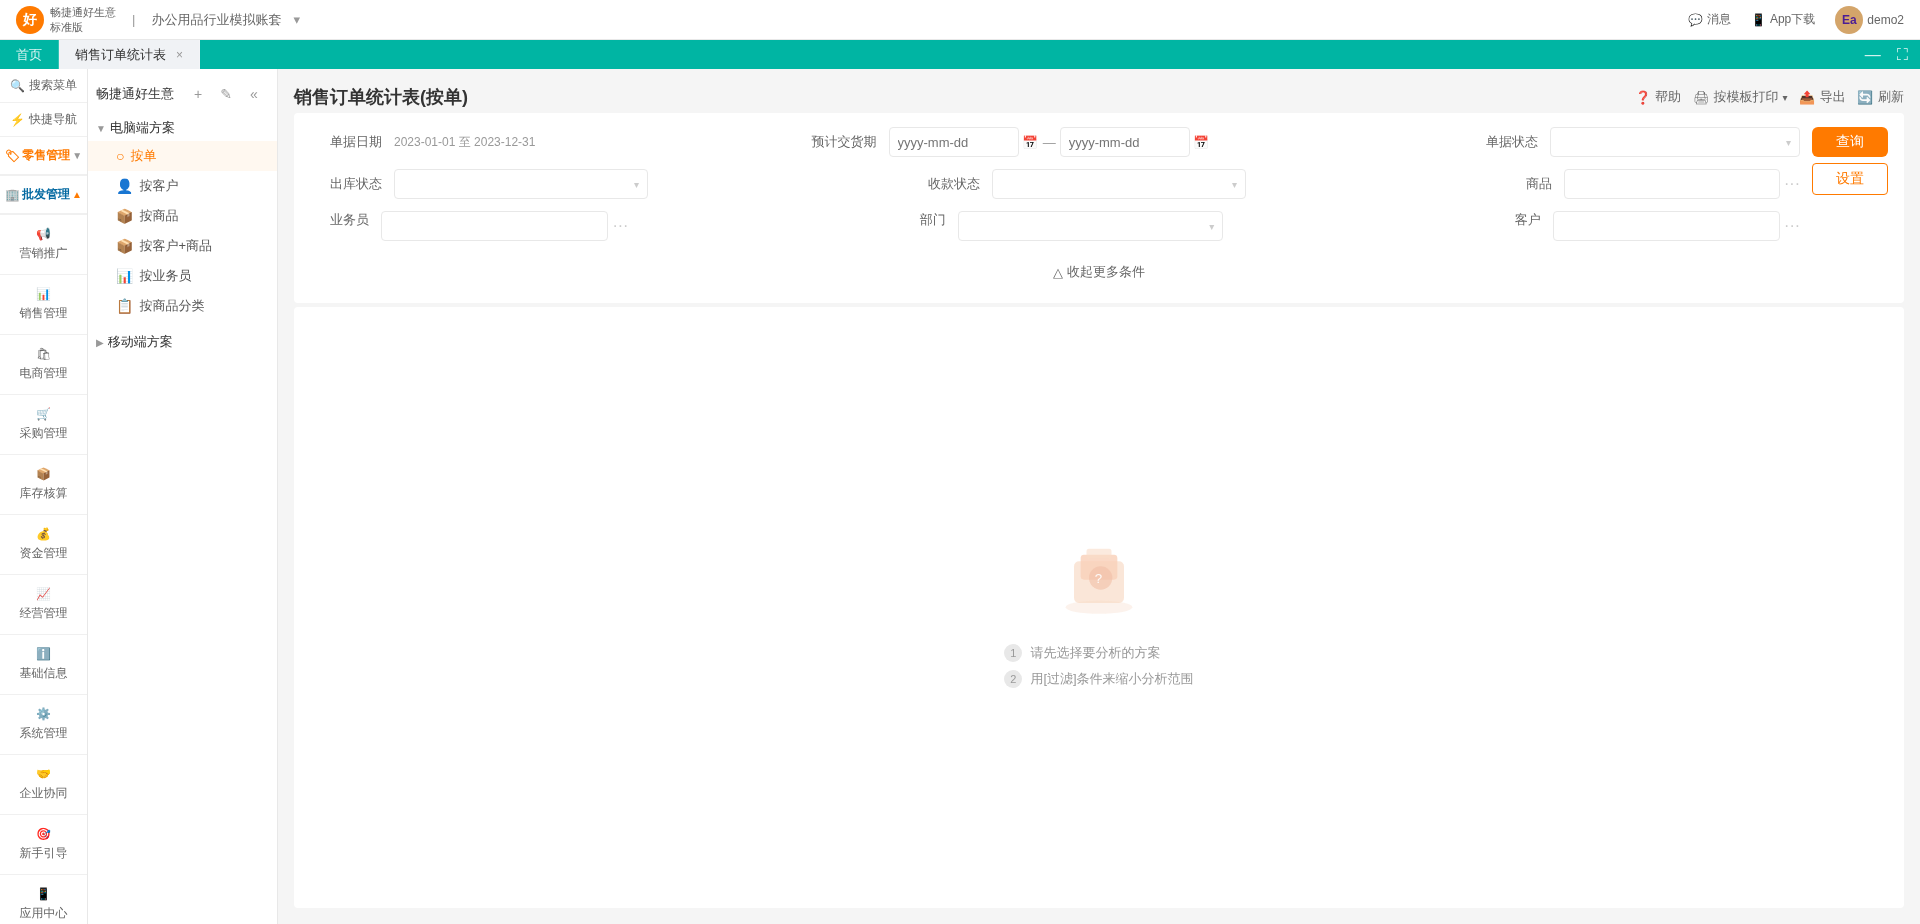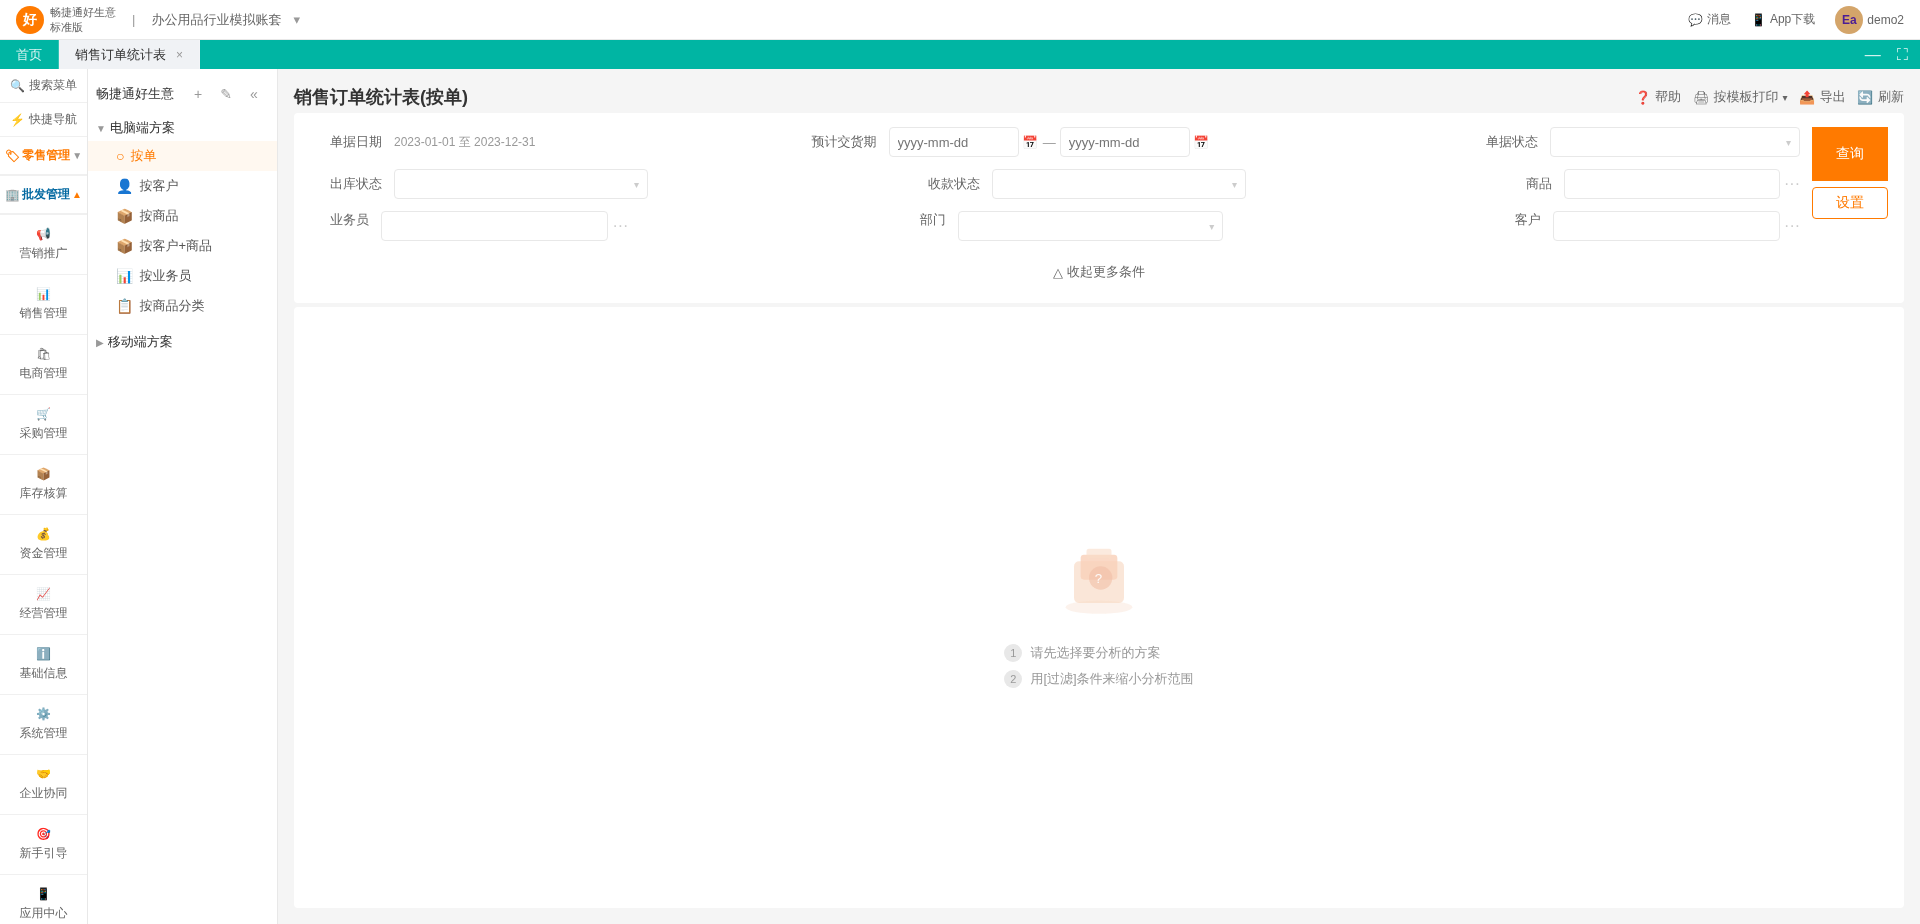--- a/index.html
+++ b/index.html
@@ -74,21 +74,21 @@
     .date-btn-group { display: flex; align-items: center; gap: 4px; flex-shrink: 0; }
     .date-btn { padding: 3px 10px; border-radius: 12px; cursor: pointer; font-size: 13px; border: 1px solid #e8e8e8; color: #666; background: #fff; }
     .date-btn.active { background: #ff7a00; color: white; border-color: #ff7a00; }
     .filter-input { flex: 1; height: 30px; border: 1px solid #e8e8e8; border-radius: 4px; padding: 0 8px; font-size: 13px; color: #999; background: #fff; outline: none; }
     .date-input-group { display: flex; align-items: center; gap: 4px; }
     .date-input { height: 30px; border: 1px solid #e8e8e8; border-radius: 4px; padding: 0 8px; font-size: 13px; color: #999; background: #fff; width: 130px; outline: none; }
     .date-input-sep { color: #999; }
     .filter-select { flex: 1; height: 30px; border: 1px solid #e8e8e8; border-radius: 4px; padding: 0 8px; font-size: 13px; color: #999; background: #fff; display: flex; align-items: center; justify-content: space-between; cursor: pointer; min-width: 160px; }
     .filter-select .select-arrow { color: #ccc; font-size: 10px; }
     .filter-dots { color: #ccc; cursor: pointer; font-size: 16px; }
-    .btn-query { background: #ff7a00; color: white; border: none; padding: 18px 24px; border-radius: 0; font-size: 14px; cursor: pointer; }
+    .btn-query { background: #ff7a00; color: white; border: none; padding: 6px 24px; border-radius: 6px; font-size: 14px; cursor: pointer; }
     .btn-settings { background: #fff; color: #ff7a00; border: 1px solid #ff7a00; padding: 6px 16px; border-radius: 4px; font-size: 14px; cursor: pointer; }
 
     
     .collapse-bar { display: flex; align-items: center; justify-content: center; padding: 8px 0; }
     .collapse-btn { display: flex; align-items: center; gap: 4px; color: #666; font-size: 13px; cursor: pointer; }
 
     
     .empty-state { flex: 1; display: flex; flex-direction: column; align-items: center; justify-content: center; gap: 16px; background: #fff; border-radius: 4px; margin-top: 0; }
     .empty-illustration { width: 100px; height: 100px; opacity: 0.6; }
     .empty-tips { display: flex; flex-direction: column; gap: 8px; }

